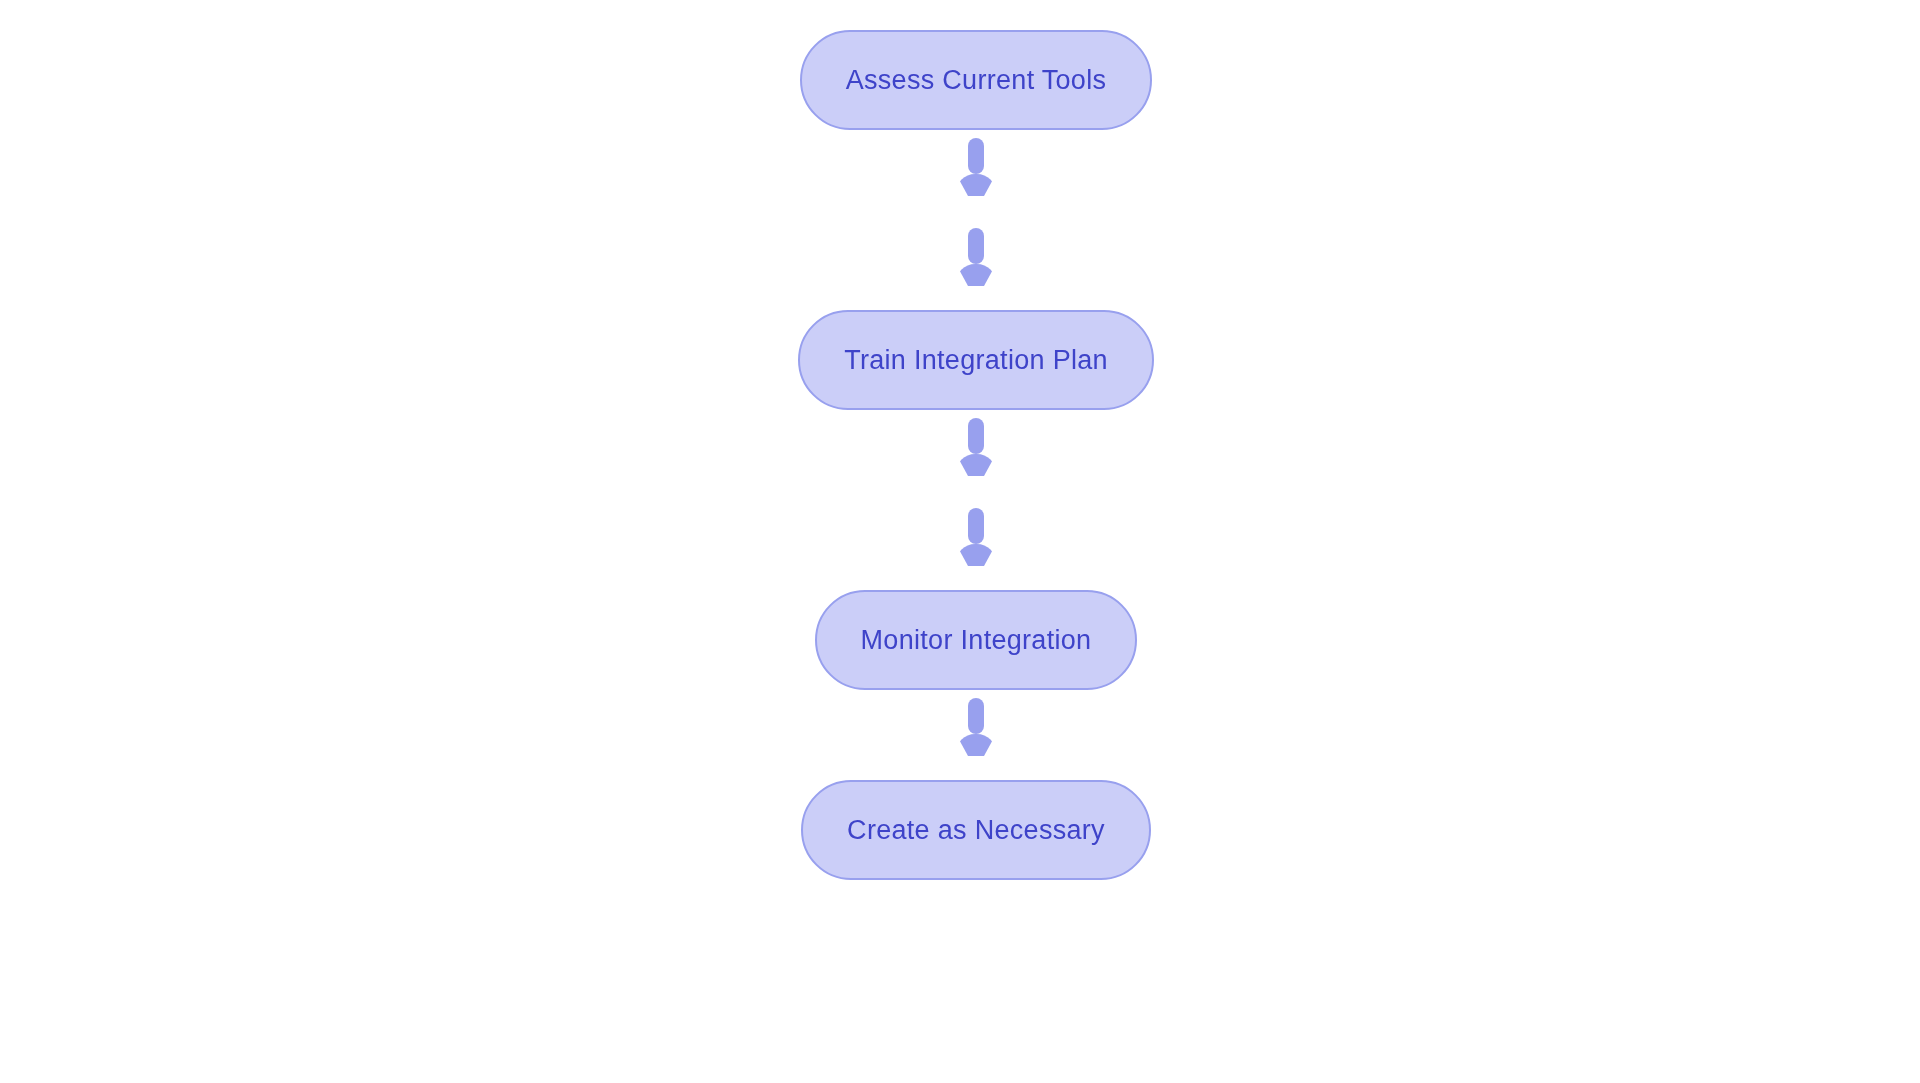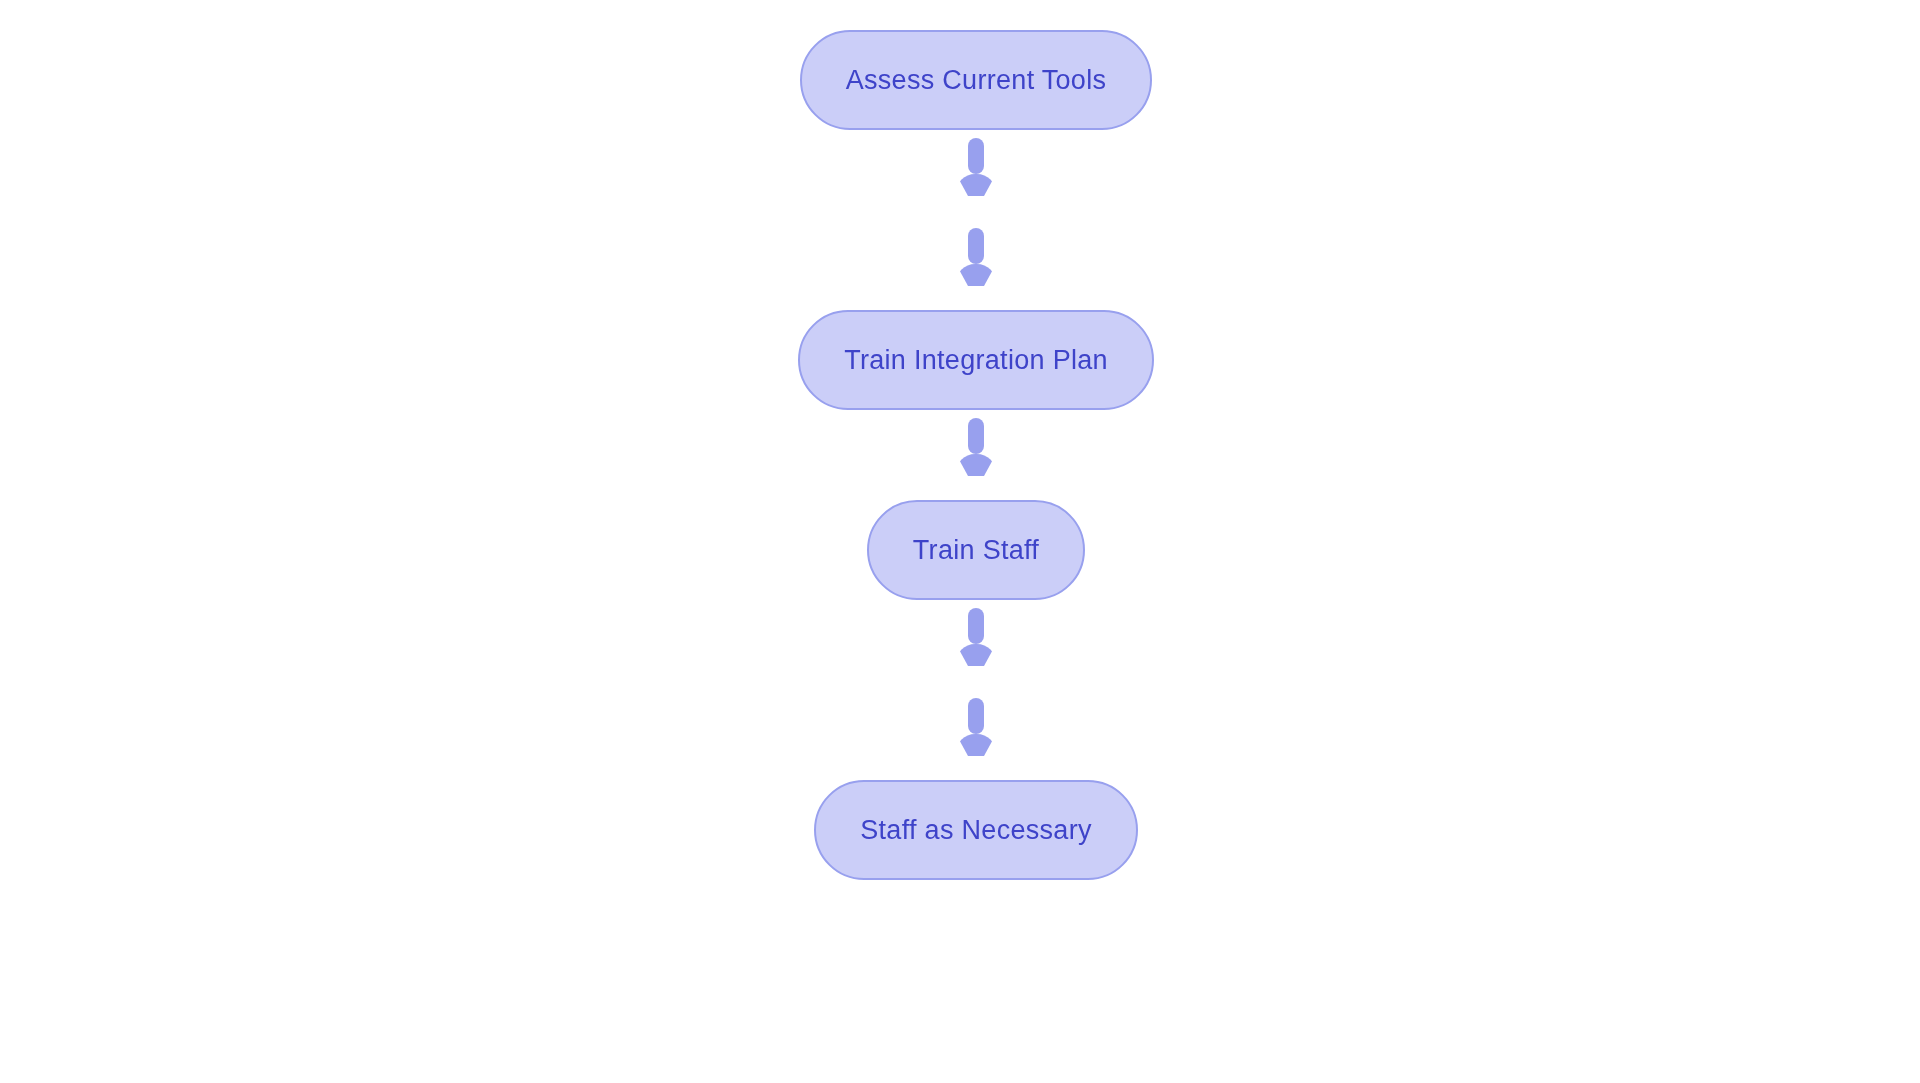--- a/index.html
+++ b/index.html
@@ -84,32 +84,32 @@
 
   <div class="flow-node">
     <span>Train Integration Plan</span>
   </div>
 
   <div class="flow-arrow">
     <div class="shaft"></div>
     <div class="head"></div>
   </div>
 
+
+  <div class="flow-arrow">
+    <div class="shaft"></div>
+    <div class="head"></div>
+  </div>
+
   <div class="flow-node">
-    <span>Train Staff</span>
+    <span>Monitor Integration</span>
   </div>
 
   <div class="flow-arrow">
     <div class="shaft"></div>
     <div class="head"></div>
   </div>
 
-
-  <div class="flow-arrow">
-    <div class="shaft"></div>
-    <div class="head"></div>
-  </div>
-
   <div class="flow-node">
-    <span>Staff as Necessary</span>
+    <span>Create as Necessary</span>
   </div>
 
 </div>
 
 </body></html>

